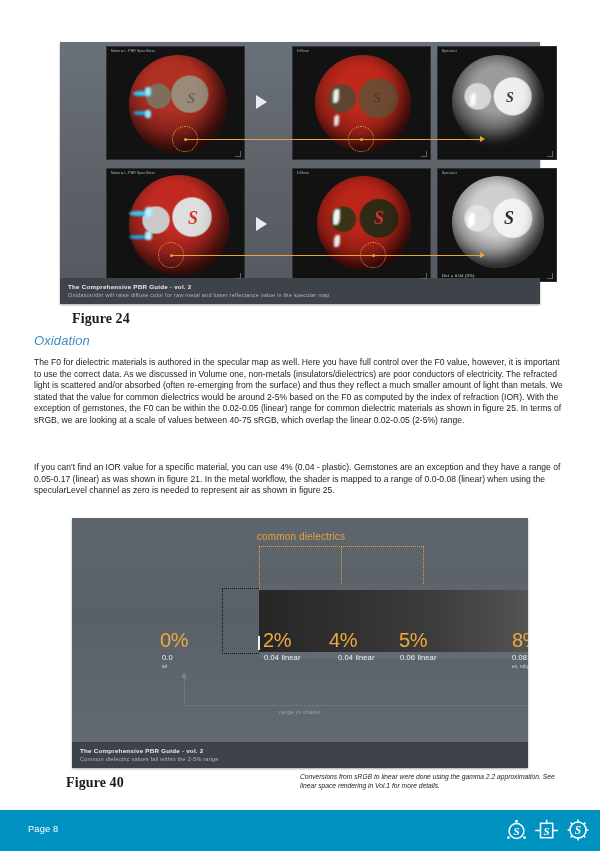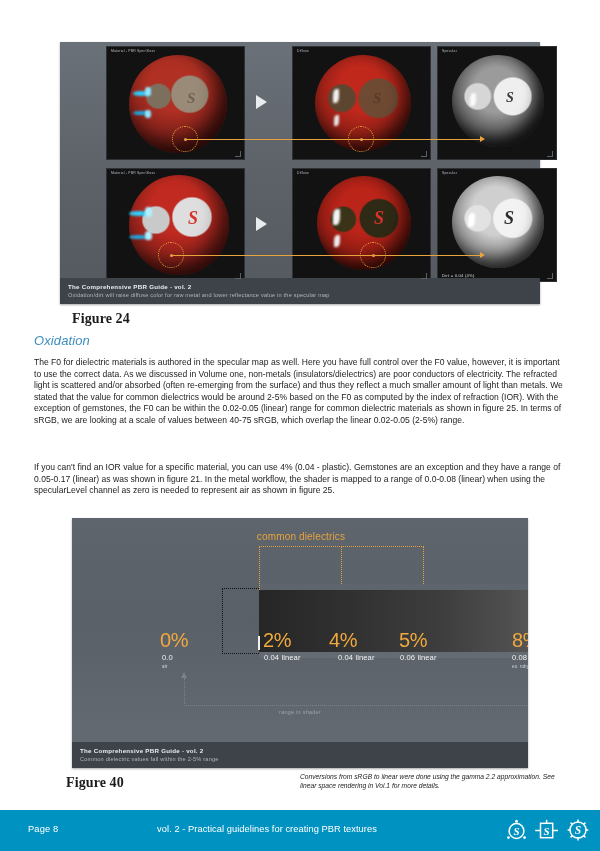--- a/index.html
+++ b/index.html
@@ -354,21 +354,20 @@
       <div class="t1">The Comprehensive PBR Guide - vol. 2</div>
       <div class="t2">Common dielectric values fall within the 2-5% range</div>
     </div>
   </div>
 
   <div class="figlabel" style="left:66px;top:775px;">Figure 40</div>
   <div class="convnote">Conversions from sRGB to linear were done using the gamma 2.2 approximation. See linear space rendering in Vol.1 for more details.</div>
 
   <div class="footer">
     <div class="footer-page">Page 8</div>
-    <div class="footer-title">vol. 2 - Practical guidelines for creating PBR textures</div>
 
     <div class="footer-logos">
 
       <span>
         <svg width="21" height="23" viewBox="0 0 21 23">
           <circle cx="10.5" cy="12" r="7.4" fill="none" stroke="#ffffff" stroke-width="1.5"></circle>
           <circle cx="10.5" cy="2.3" r="1.5" fill="#ffffff"></circle>
           <circle cx="2.4" cy="18.6" r="1.4" fill="#ffffff"></circle>
           <circle cx="18.6" cy="18.6" r="1.4" fill="#ffffff"></circle>
           <text x="10.5" y="16.4" font-family="'Liberation Serif',serif" font-size="11" font-weight="bold" font-style="italic" fill="#ffffff" text-anchor="middle">S</text>

